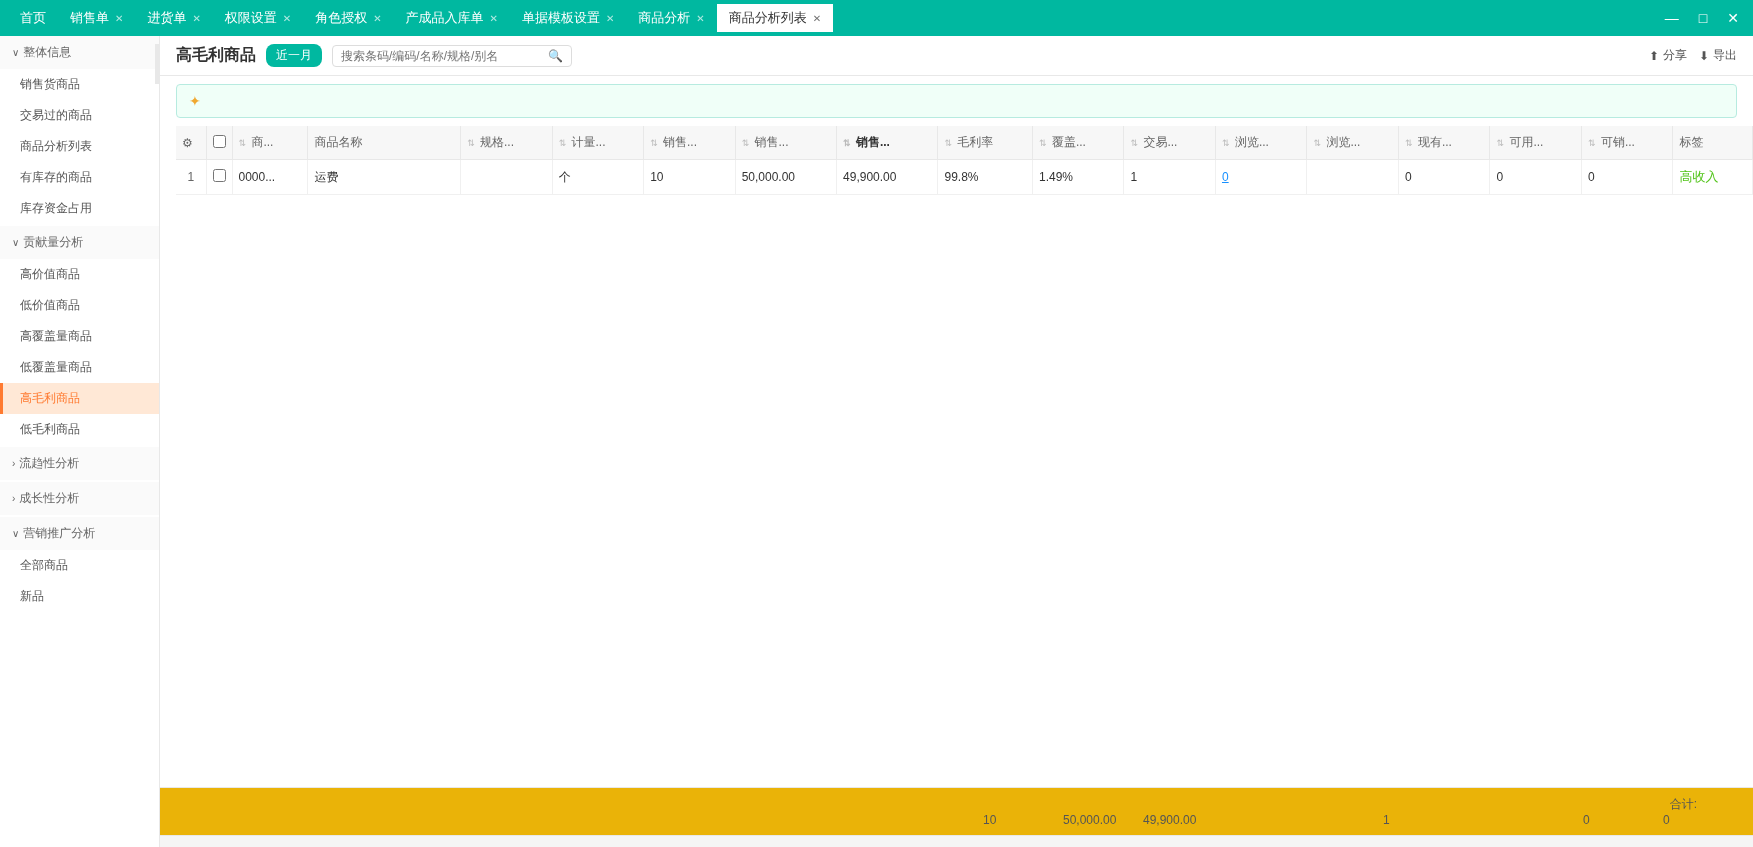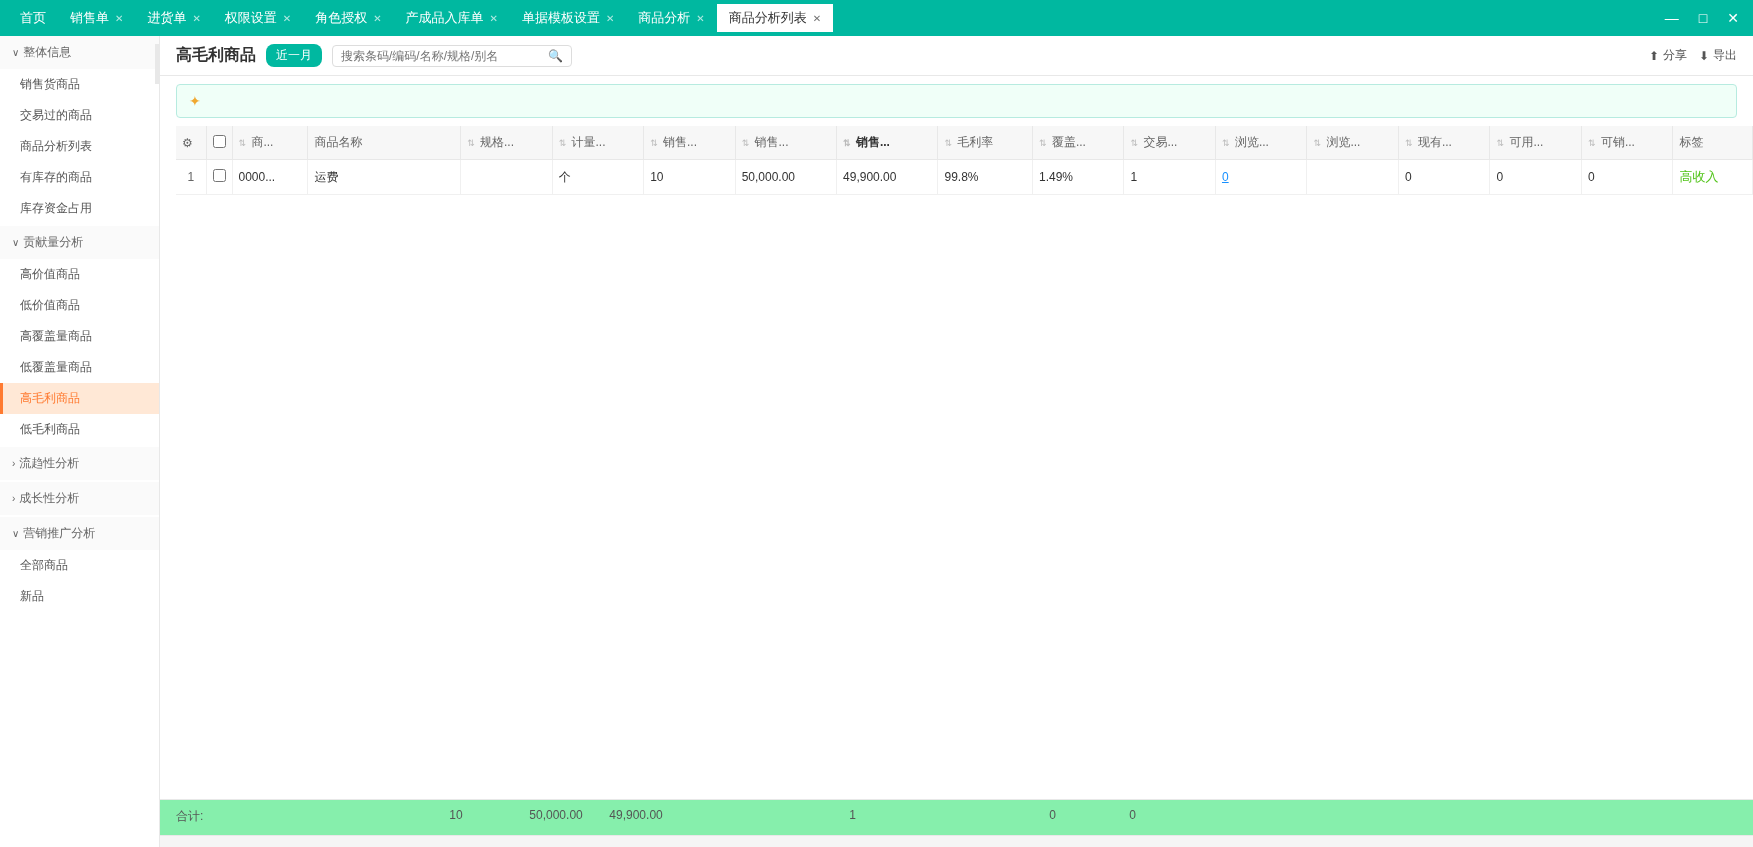--- a/index.html
+++ b/index.html
@@ -218,28 +218,29 @@
     }
     .tag-high-income {
       color: #52c41a;
       font-size: 13px;
     }
     .col-num { color: #666; text-align: center; width: 30px; }
     .col-link { color: #1890ff; text-decoration: underline; cursor: pointer; }
 
     
     .table-footer {
-      background: #86efac;
+      background: #eab308;
       border-top: 1px solid #e8e8e8;
       padding: 8px 16px;
       display: flex;
-      align-items: flex-start;
+      align-items: flex-end;
       font-size: 12px;
       color: #555;
       min-height: 36px;
+      flex-direction: column;
     }
     .footer-label { margin-right: 40px; font-weight: 500; }
     .footer-values {
       display: flex;
       gap: 0;
       flex: 1;
     }
     .footer-val {
       padding: 0 6px;
       min-width: 80px;

